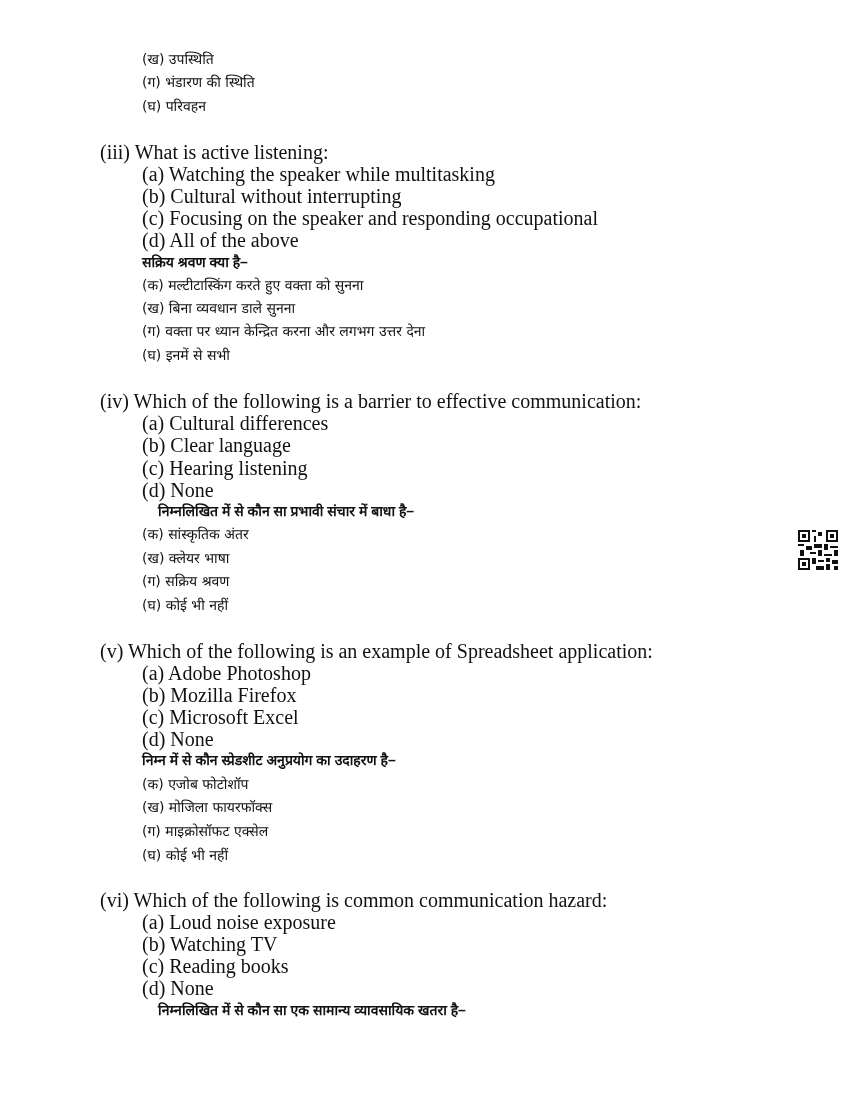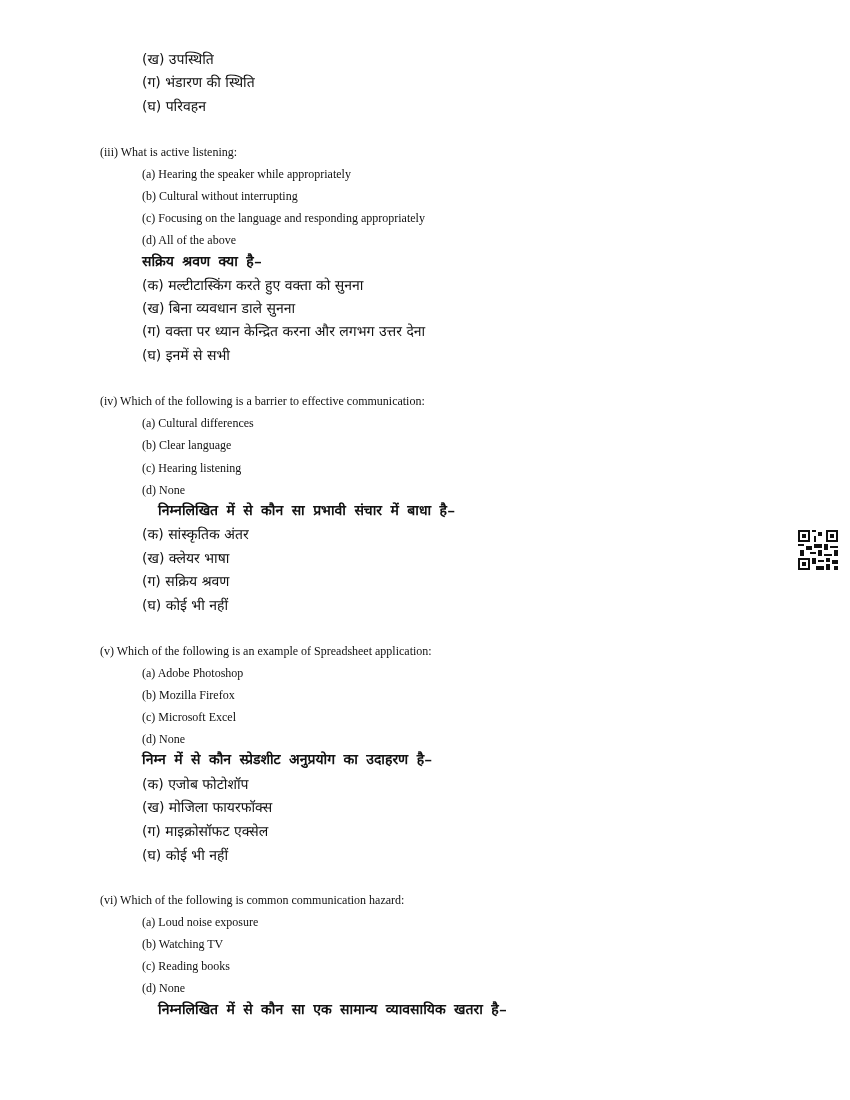--- a/index.html
+++ b/index.html
@@ -1,35 +1,35 @@
 <!DOCTYPE html>
 <html><head>
 <meta charset="utf-8">
 <style>
   html, body { margin:0; padding:0; background:#fff; }
   body { width:850px; height:1100px; position:relative; overflow:hidden;
          font-family:"Liberation Serif", "DejaVu Serif", serif; color:#111; }
-  .line { position:absolute; font-size:12px; white-space:nowrap; line-height:18px; }
+  .line { position:absolute; font-size:20px; white-space:nowrap; line-height:18px; }
   .q { left:100px; }
   .opt { left:142px; }
-  .hin-q { font-weight:bold; font-family:Liberation Mono, monospace; font-size:14px; }
+  .hin-q { font-weight:bold; font-family:Liberation Sans, sans-serif; font-size:14px; }
   .hin { font-family:"DejaVu Sans", sans-serif; font-size:14px; }
   .qr { position:absolute; left:798px; top:530px; width:40px; height:40px; }
 </style>
 </head>
 <body>
 
 <div class="line opt hin" style="top:50px">(ख) उपस्थिति</div>
 <div class="line opt hin" style="top:73px">(ग) भंडारण की स्थिति</div>
 <div class="line opt hin" style="top:97px">(घ) परिवहन</div>
 
 <div class="line q" style="top:143px">(iii) What is active listening:</div>
-<div class="line opt" style="top:165px">(a) Hearing the speaker while appropriately</div>
+<div class="line opt" style="top:165px">(a) Watching the speaker while multitasking</div>
 <div class="line opt" style="top:187px">(b) Cultural without interrupting</div>
-<div class="line opt" style="top:209px">(c) Focusing on the language and responding appropriately</div>
+<div class="line opt" style="top:209px">(c) Focusing on the speaker and responding occupational</div>
 <div class="line opt" style="top:231px">(d) All of the above</div>
 <div class="line opt hin-q" style="top:253px">सक्रिय श्रवण क्या है–</div>
 <div class="line opt hin" style="top:276px">(क) मल्टीटास्किंग करते हुए वक्ता को सुनना</div>
 <div class="line opt hin" style="top:299px">(ख) बिना व्यवधान डाले सुनना</div>
 <div class="line opt hin" style="top:322px">(ग) वक्ता पर ध्यान केन्द्रित करना और लगभग उत्तर देना</div>
 <div class="line opt hin" style="top:346px">(घ) इनमें से सभी</div>
 
 <div class="line q" style="top:392px">(iv) Which of the following is a barrier to effective communication:</div>
 <div class="line opt" style="top:414px">(a) Cultural differences</div>
 <div class="line opt" style="top:436px">(b) Clear language</div>

